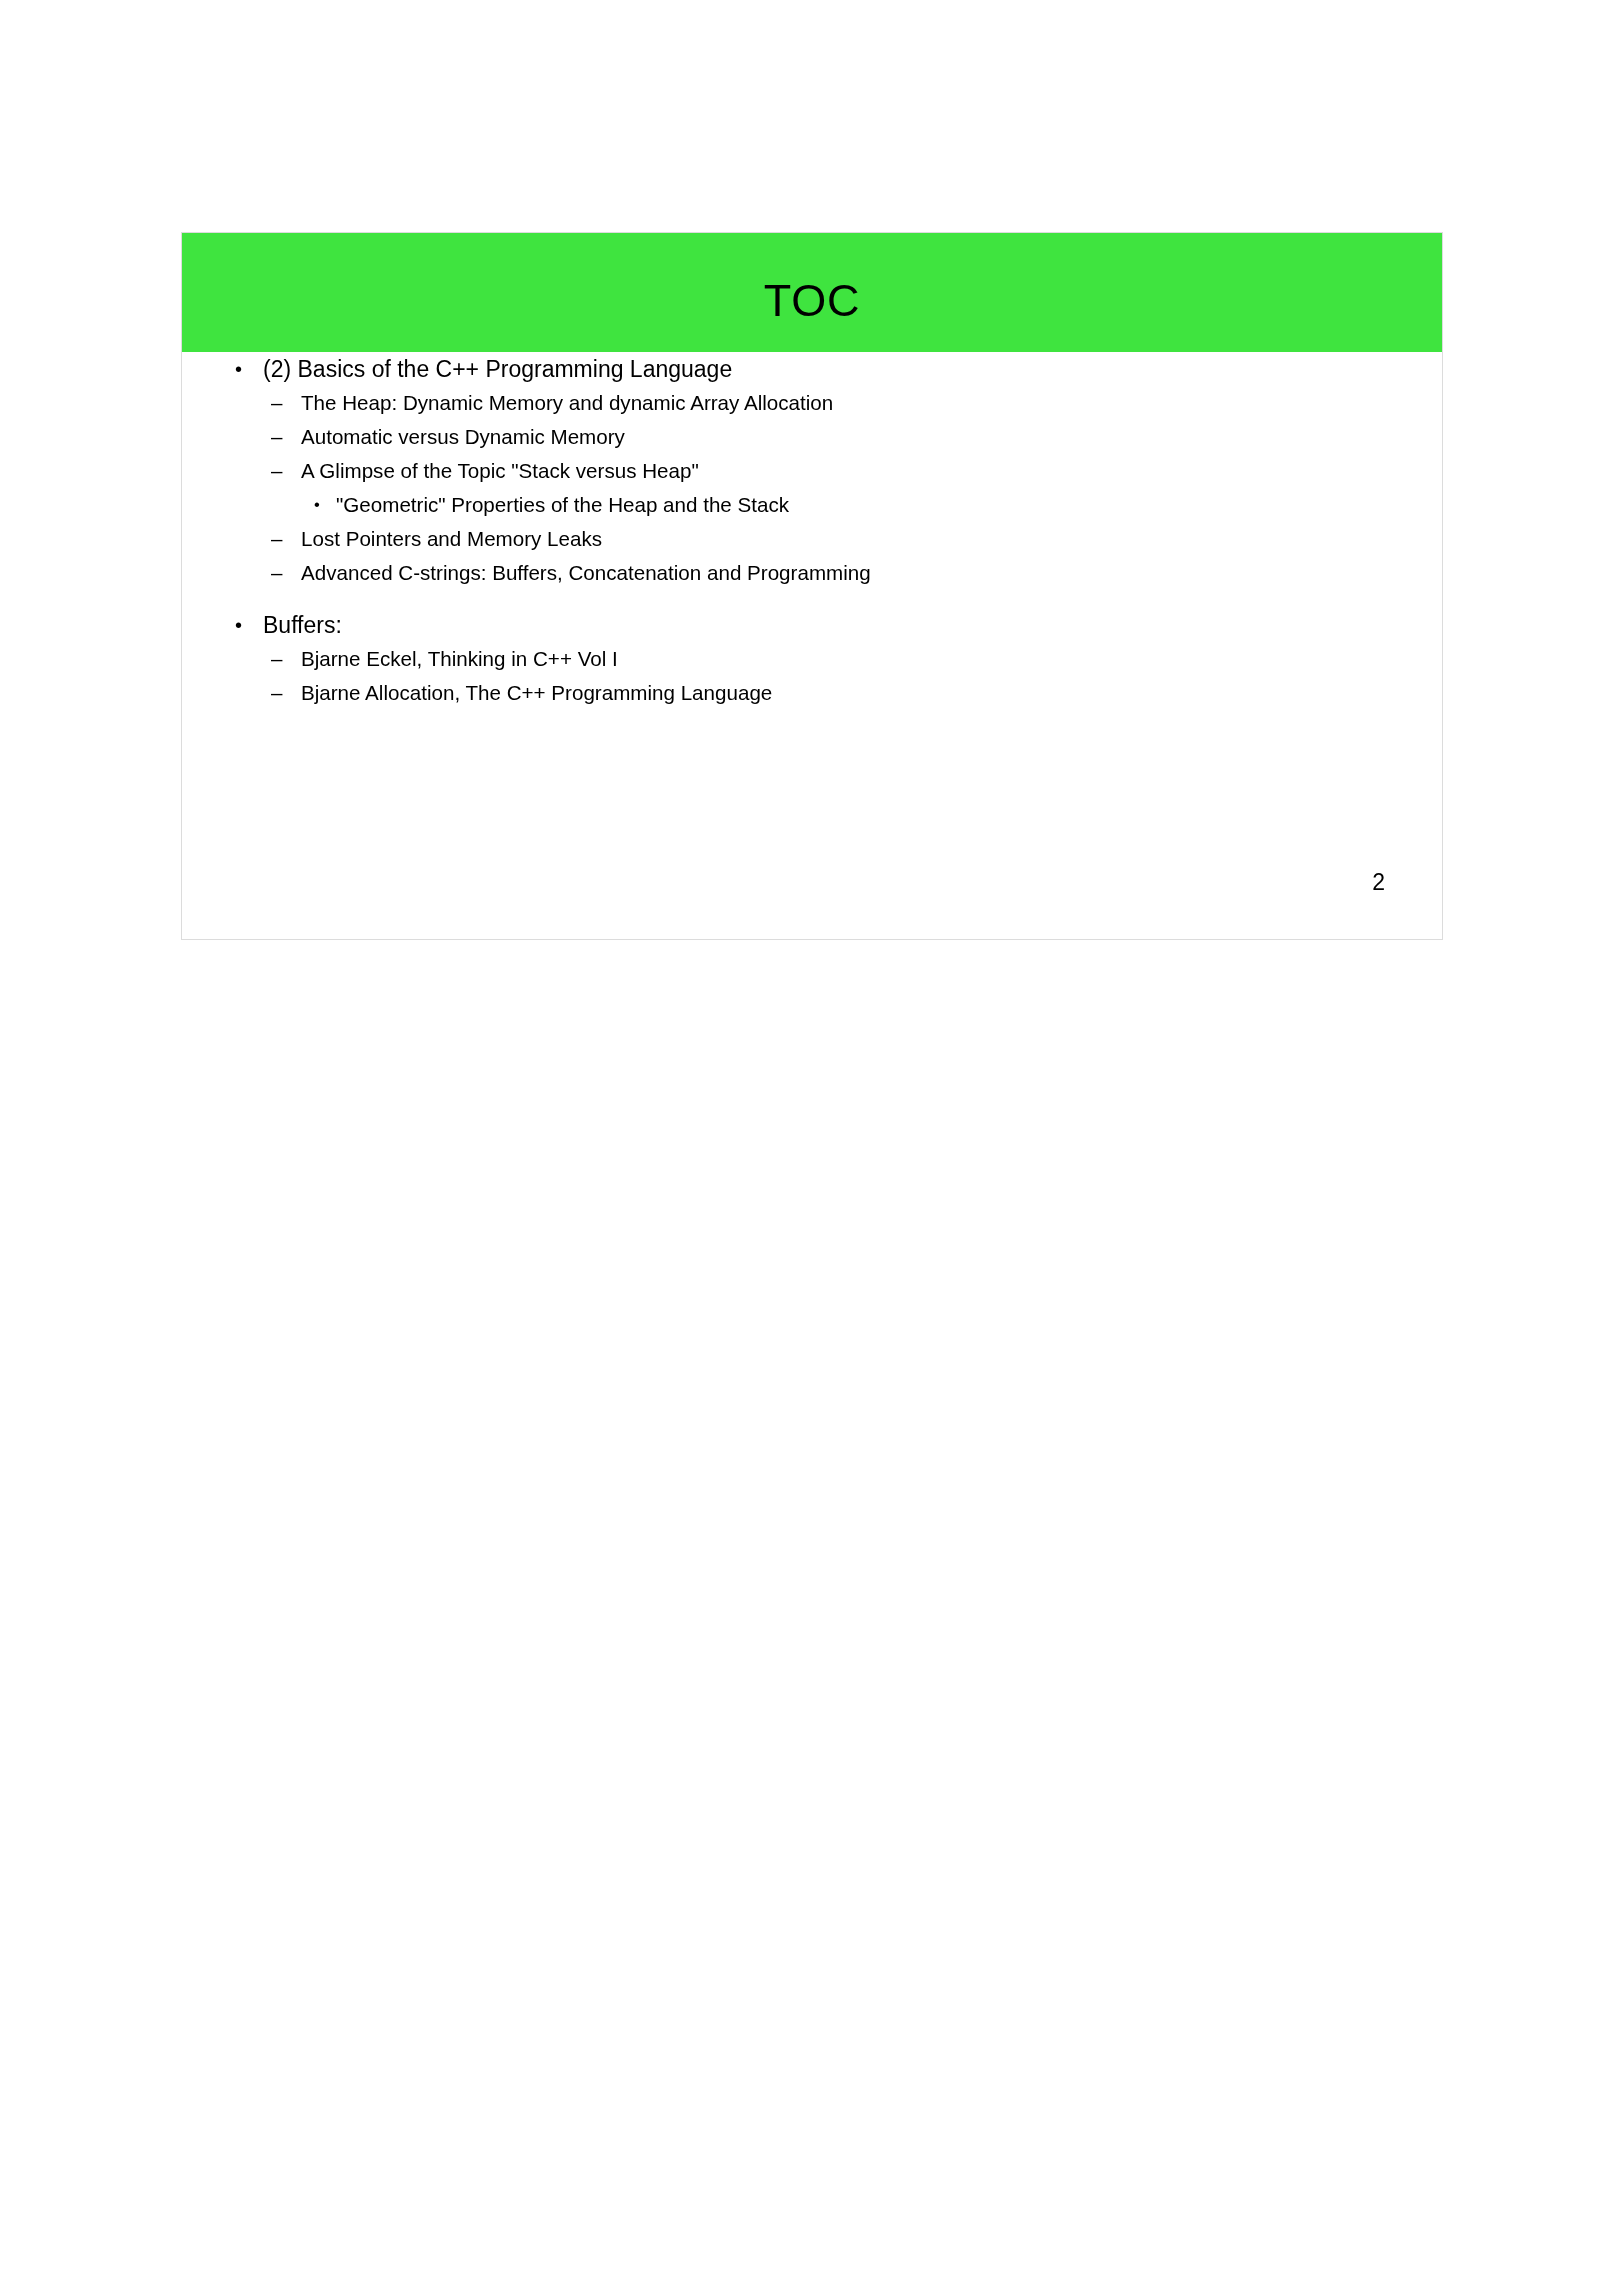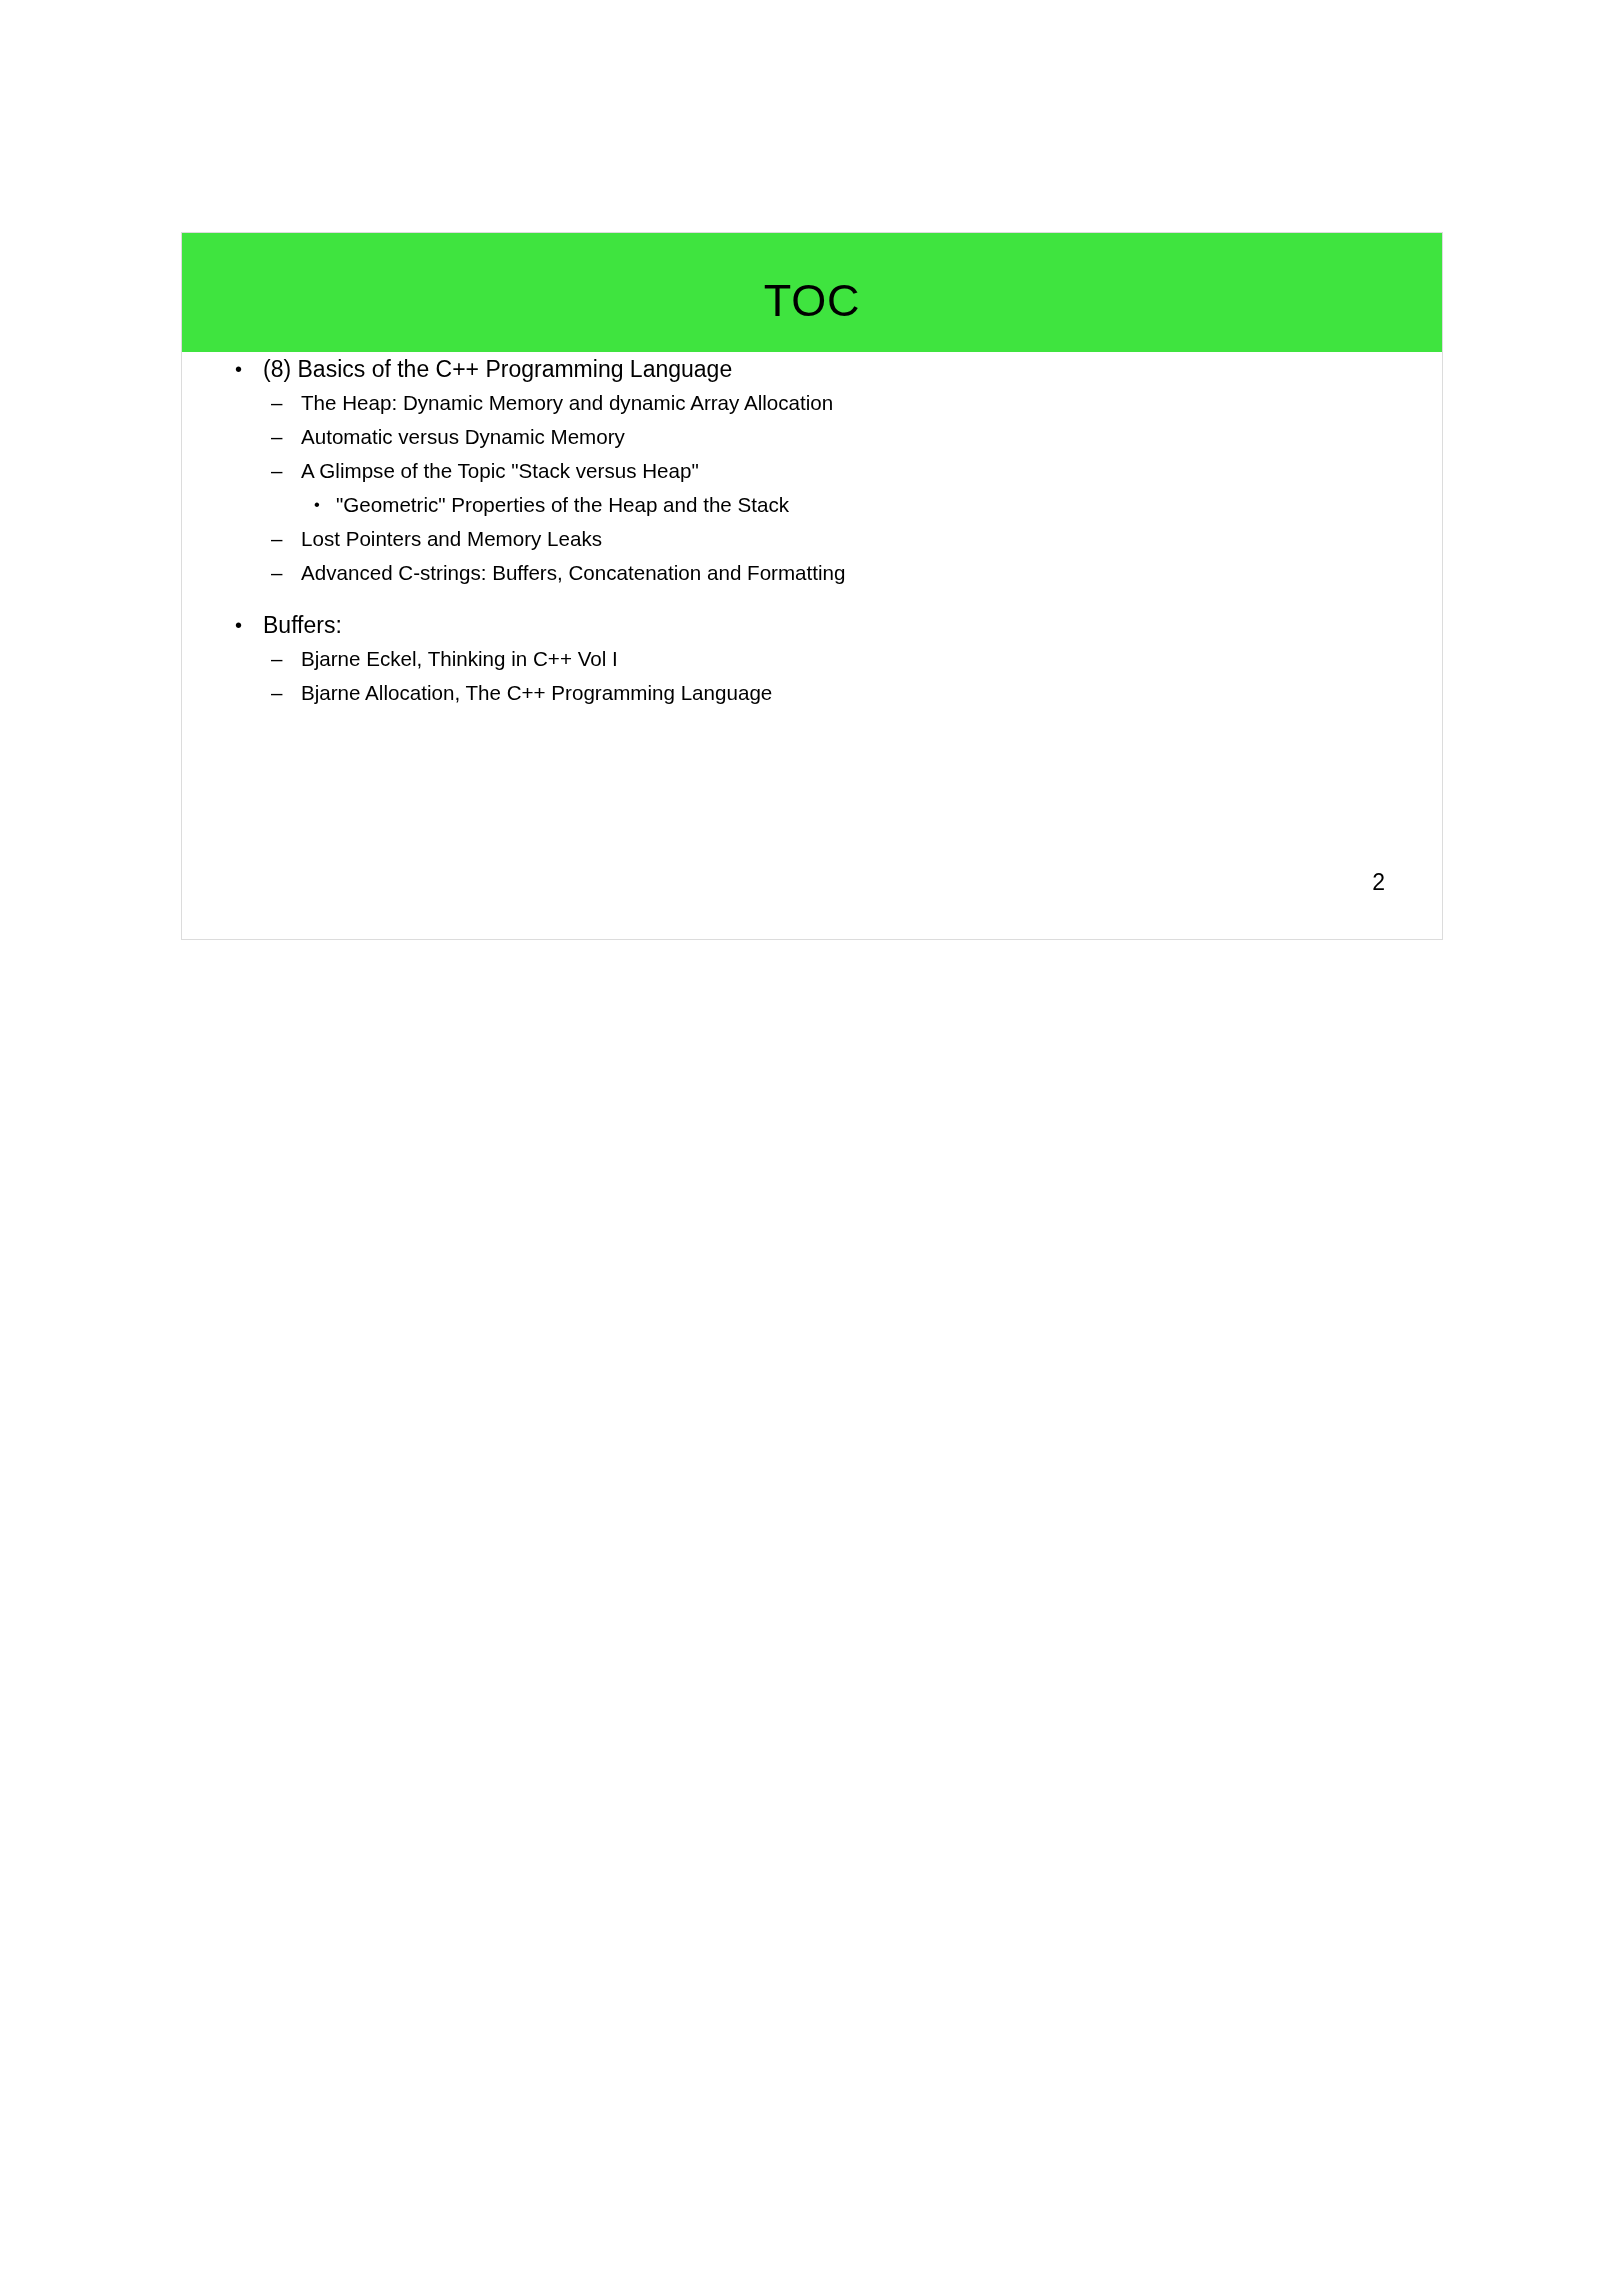--- a/index.html
+++ b/index.html
@@ -80,21 +80,21 @@
   <div class="slide">
 
     <div class="slide-header">
       <div class="slide-title">TOC</div>
     </div>
 
     <div class="slide-body">
 
       <div class="item l1">
         <span class="marker">•</span>
-        <span class="text">(8) Basics of the C++ Programming Language</span>
+        <span class="text">(2) Basics of the C++ Programming Language</span>
       </div>
 
       <div class="item l2">
         <span class="marker">–</span>
         <span class="text">The Heap: Dynamic Memory and dynamic Array Allocation</span>
       </div>
 
       <div class="item l2">
         <span class="marker">–</span>
         <span class="text">Automatic versus Dynamic Memory</span>
@@ -110,21 +110,21 @@
         <span class="text">"Geometric" Properties of the Heap and the Stack</span>
       </div>
 
       <div class="item l2">
         <span class="marker">–</span>
         <span class="text">Lost Pointers and Memory Leaks</span>
       </div>
 
       <div class="item l2">
         <span class="marker">–</span>
-        <span class="text">Advanced C-strings: Buffers, Concatenation and Formatting</span>
+        <span class="text">Advanced C-strings: Buffers, Concatenation and Programming</span>
       </div>
 
       <div class="item l1 spaced">
         <span class="marker">•</span>
         <span class="text">Buffers:</span>
       </div>
 
       <div class="item l2">
         <span class="marker">–</span>
         <span class="text">Bjarne Eckel, Thinking in C++ Vol I</span>

